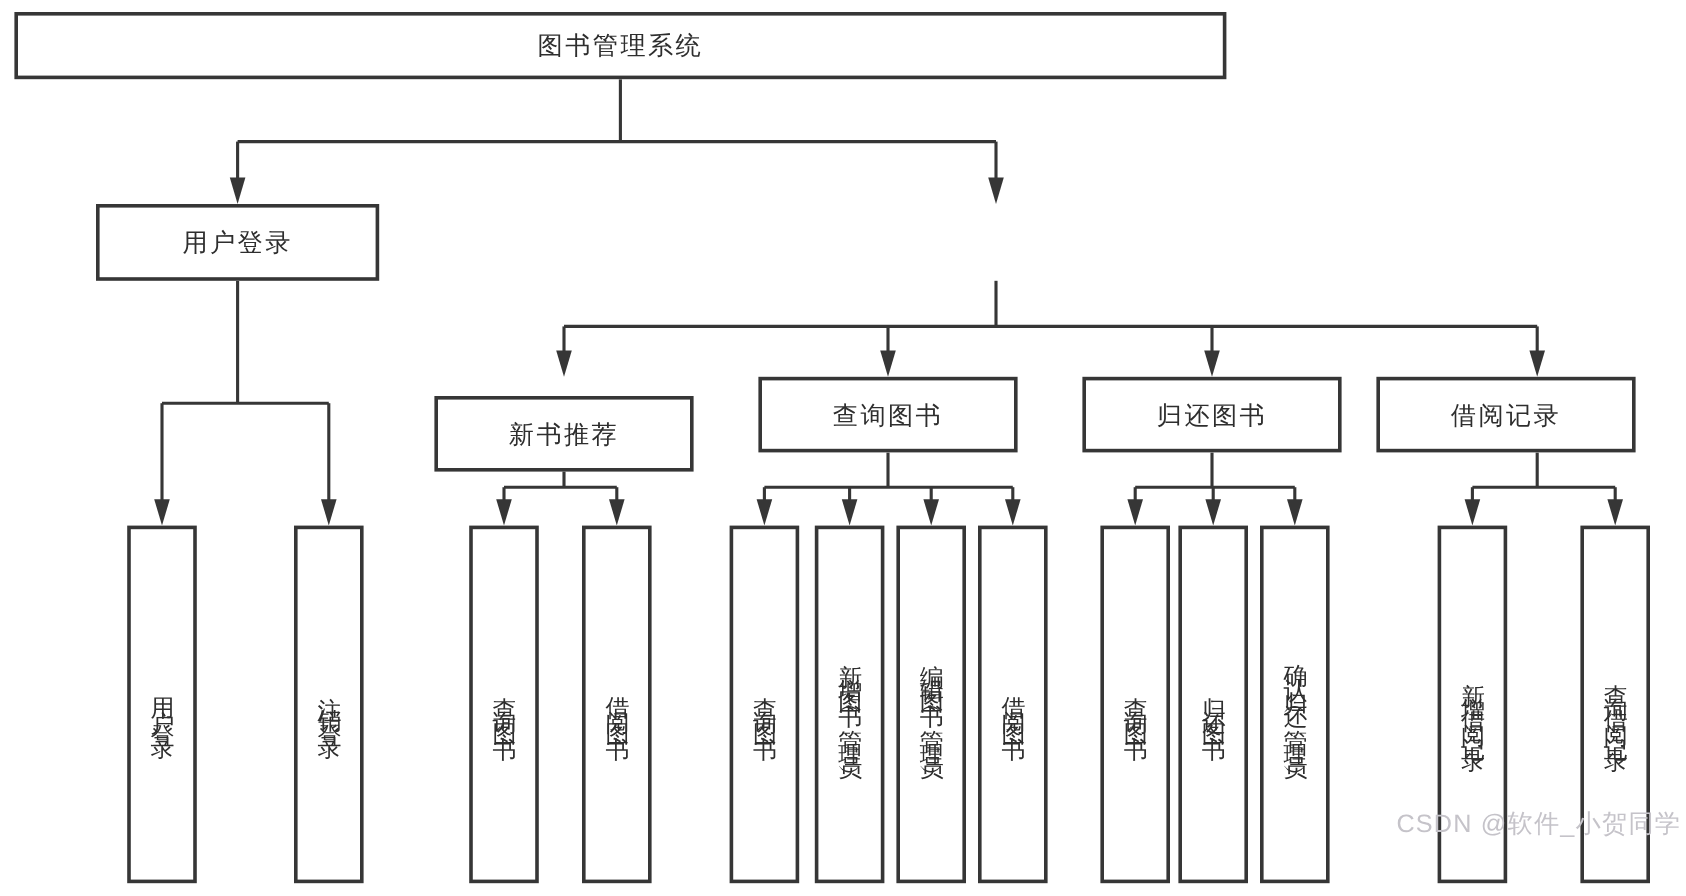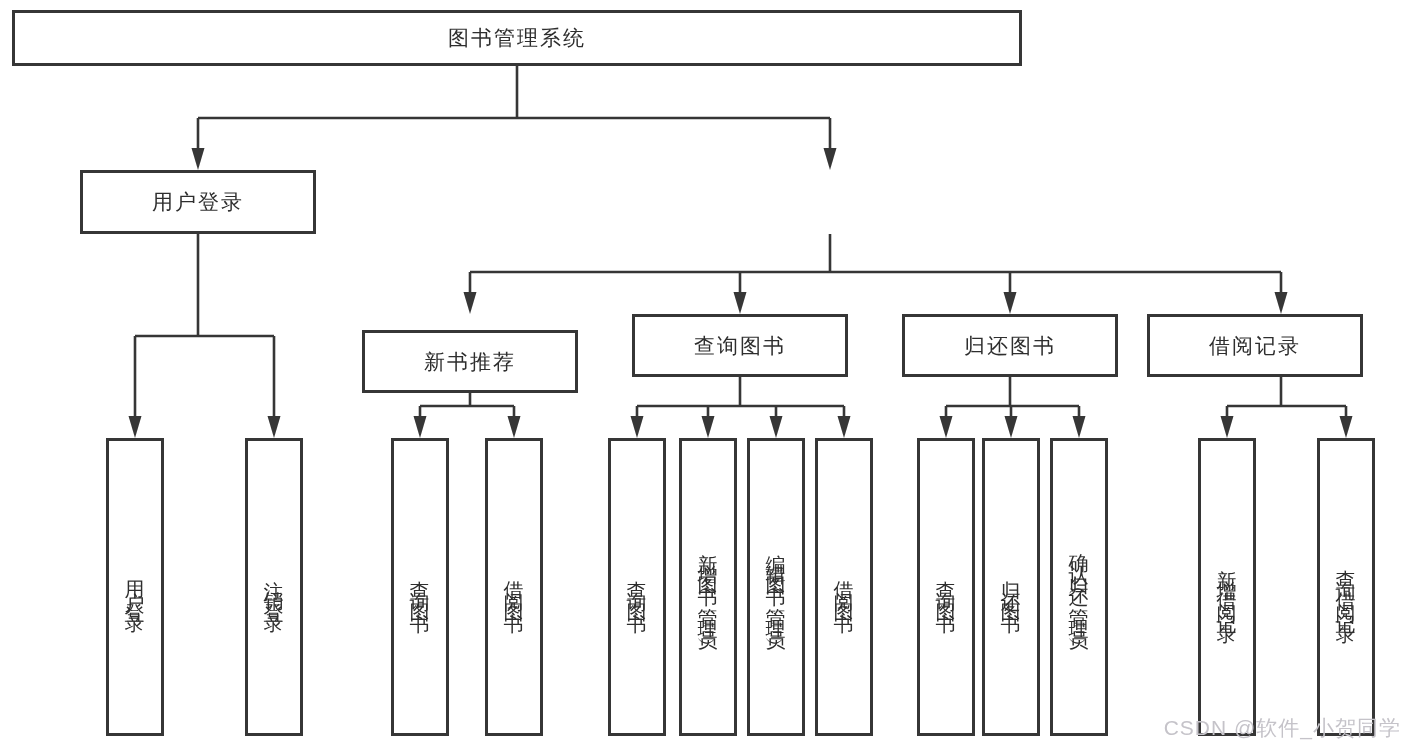--- a/index.html
+++ b/index.html
@@ -15,21 +15,21 @@
   }
   .box.h span{
     font-size:21px;letter-spacing:2px;color:#2e2e2e;white-space:nowrap;
   }
   .box.v span{
     writing-mode:vertical-rl;text-orientation:mixed;
     font-size:20px;letter-spacing:11px;line-height:1;color:#2e2e2e;
   }
   svg.wires{position:absolute;left:0;top:0;z-index:1;pointer-events:none;}
   .watermark{
-    position:absolute;top:714px;right:4px;z-index:5;
+    position:absolute;top:672px;right:4px;z-index:5;
     font-size:21px;letter-spacing:1px;color:#c5c3c9;white-space:nowrap;margin-left:28px;
   }
 </style>
 </head>
 <body>
 
 <div class="stage">
 
   <svg class="wires" width="1405" height="747" viewBox="0 0 1405 747">
     <g stroke="#363636" stroke-width="2.6" fill="none">

